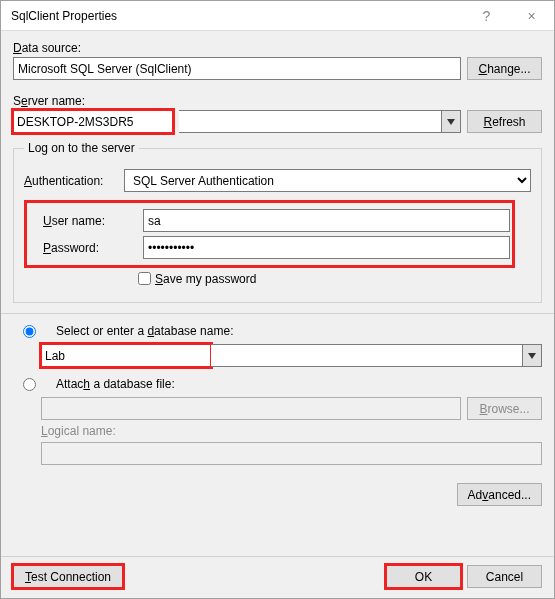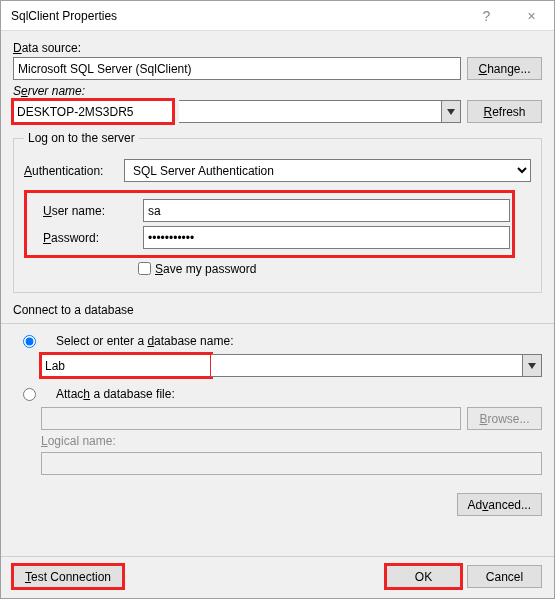--- a/index.html
+++ b/index.html
@@ -77,21 +77,21 @@
     
     <div class="label">
       <span class="u">D</span>ata source:
     </div>
     <div class="row" style="gap:6px;">
       <input type="text" readonly="" class="textbox" style="flex: 1 1 0%; background: rgb(255, 255, 255);" value="Microsoft SQL Server (SqlClient)">
       <button><span class="u">C</span>hange...</button>
     </div>
 
     
-    <div class="label" style="font-style:italic;">
+    <div class="label" style="margin-top:10px;">
       S<span class="u">e</span>rver name:
     </div>
     <div class="row" style="gap:6px;">
       <div class="combo-wrap hl" style="width:160px;">
         <input type="text" style="width: 100%; border: none; outline: none;" value="DESKTOP-2MS3DR5">
       </div>
       <div class="combo-wrap" style="flex:1;">
         <input type="text" style="flex: 1 1 0%; border-left: none;">
         <div class="combo-btn">
           <svg viewBox="0 0 8 6">
@@ -126,21 +126,20 @@
 
       <div class="form-row" style="padding-left:114px;">
         <label style="display:flex;align-items:flex-start;">
           <input type="checkbox" style="">
           <span><span class="u">S</span>ave my password</span>
         </label>
       </div>
     </fieldset>
 
     
-    <div class="group-title">Connect to a database</div>
     <div class="sep"></div>
 
     <div style="padding-left:10px;">
       <div class="radio-row">
         <input type="radio" name="dbopt" checked="" style="">
         <span>Select or enter a <span class="u">d</span>atabase name:</span>
       </div>
       <div class="combo-wrap" style="margin-left:18px;">
         <div class="hl" style="width:170px; display:flex;">
           <input type="text" style="flex: 1 1 0%; border: none; outline: none;" value="Lab">

